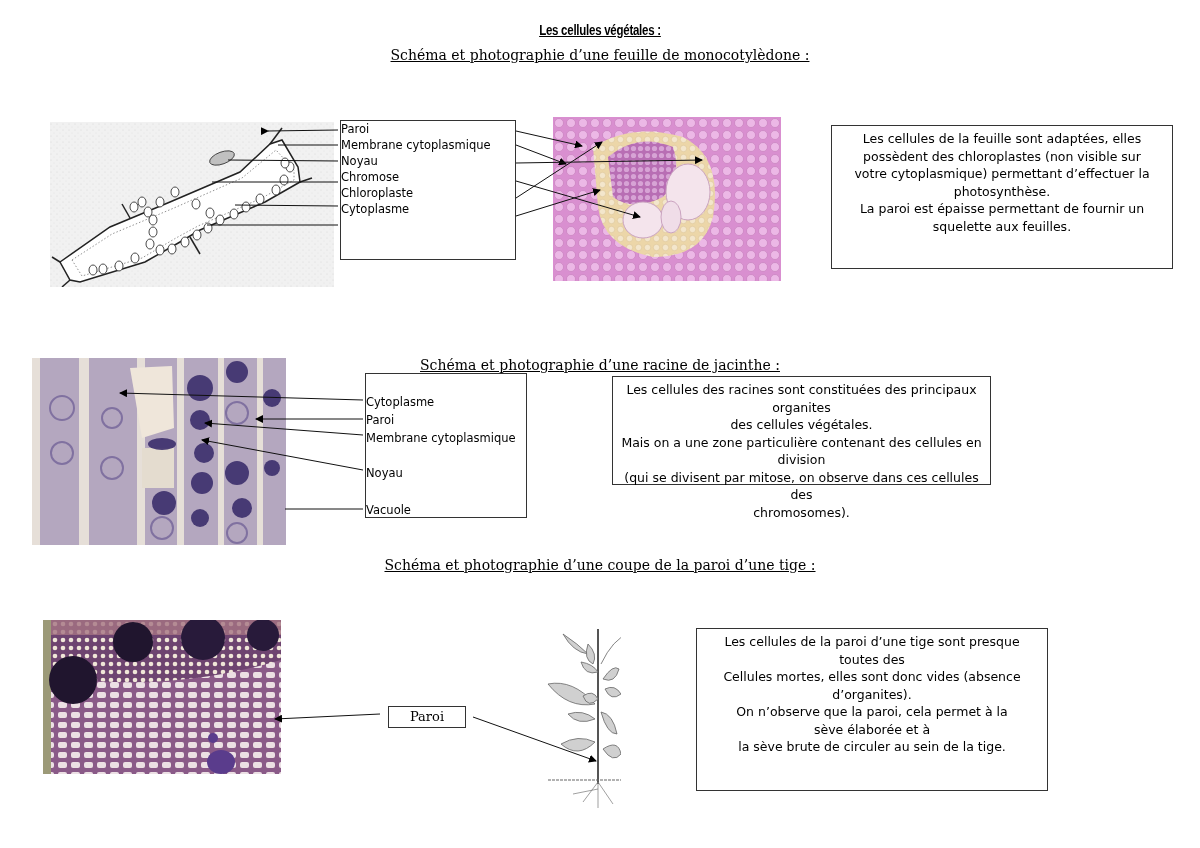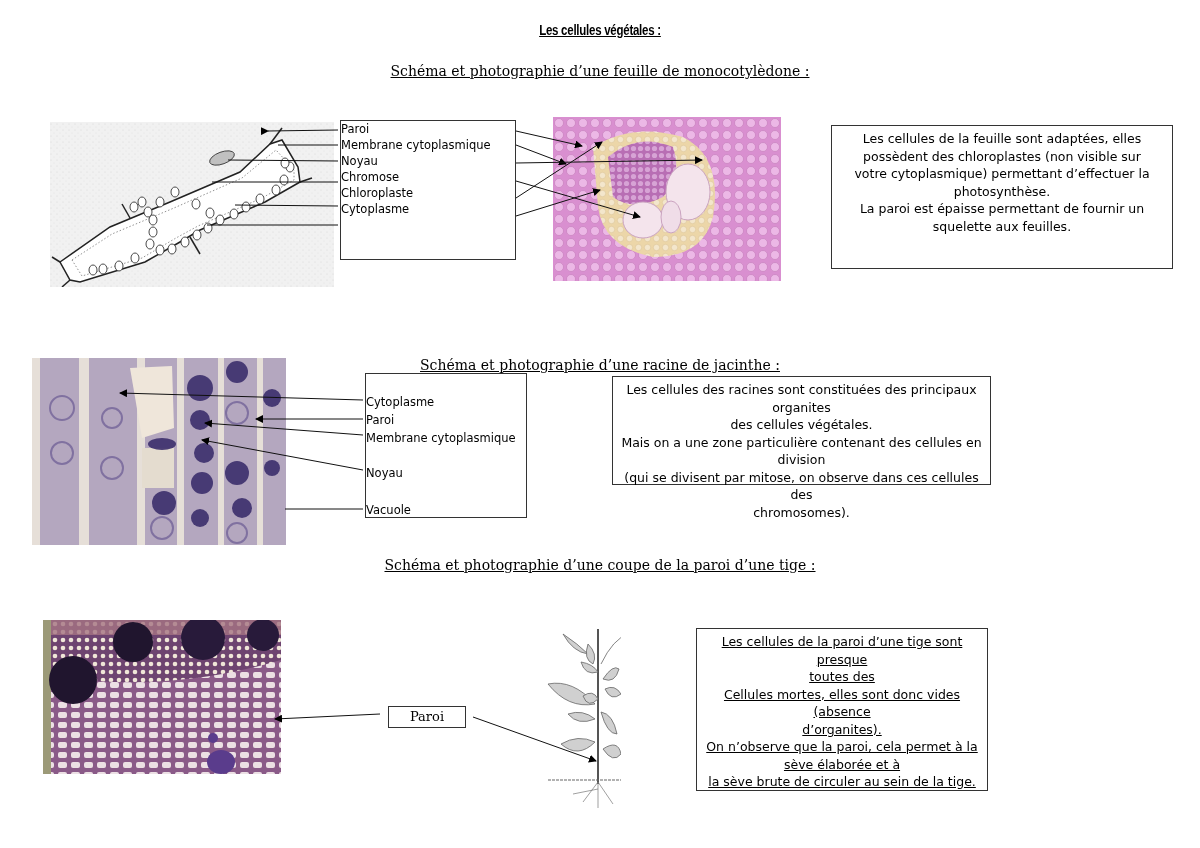--- a/index.html
+++ b/index.html
@@ -11,21 +11,21 @@
     .label-box div { white-space:nowrap; }
     .text-box { border:1px solid #333; background:#fff; text-align:center; font-family:"DejaVu Sans", sans-serif; font-size:12.5px; line-height:17.5px; box-sizing:border-box; padding:4px 3px; }
     .drawing { background:#f0f0f0; }
     svg { position:absolute; left:0; top:0; }
   </style>
 </head>
 <body>
 
 <div class="abs main-title">Les cellules végétales :</div>
 
-<div class="abs sec-title" style="top:63px;">Schéma et photographie d’une feuille de monocotylèdone :</div>
+<div class="abs sec-title" style="top:47px;">Schéma et photographie d’une feuille de monocotylèdone :</div>
 
 <div class="abs drawing" style="left:50px; top:122px; width:284px; height:165px;">
   <svg width="284" height="165" viewBox="0 0 284 165">
     <defs>
       <pattern id="speck" width="6" height="6" patternUnits="userSpaceOnUse">
         <rect width="6" height="6" fill="#f1f1f1"></rect>
         <circle cx="1" cy="2" r="0.6" fill="#d8d8d8"></circle>
         <circle cx="4" cy="5" r="0.5" fill="#e0e0e0"></circle>
       </pattern>
     </defs>
@@ -224,21 +224,21 @@
     <line x1="5" y1="156" x2="78" y2="156" stroke="#666" stroke-width="1.2" stroke-dasharray="3,1"></line>
     <g stroke="#777" stroke-width="0.7" fill="none">
       <path d="M55 158 L40 178"></path>
         <path d="M55 158 L70 180"></path>
       <path d="M55 158 L55 184"></path>
         <path d="M55 165 L30 170"></path>
     </g>
   </svg>
 </div>
 
-<div class="abs text-box" style="left:696px; top:628px; width:292px; height:163px;text-decoration:underline;">
+<div class="abs text-box" style="left:696px; top:628px; width:352px; height:163px;">
   <div>Les cellules de la paroi d’une tige sont presque</div>
   <div>toutes des</div>
   <div>Cellules mortes, elles sont donc vides (absence</div>
   <div>d’organites).</div>
   <div>On n’observe que la paroi, cela permet à la</div>
   <div>sève élaborée et à</div>
   <div> la sève brute de circuler au sein de la tige.</div>
 </div>
 
 <svg width="1200" height="848" style="pointer-events:none;">

